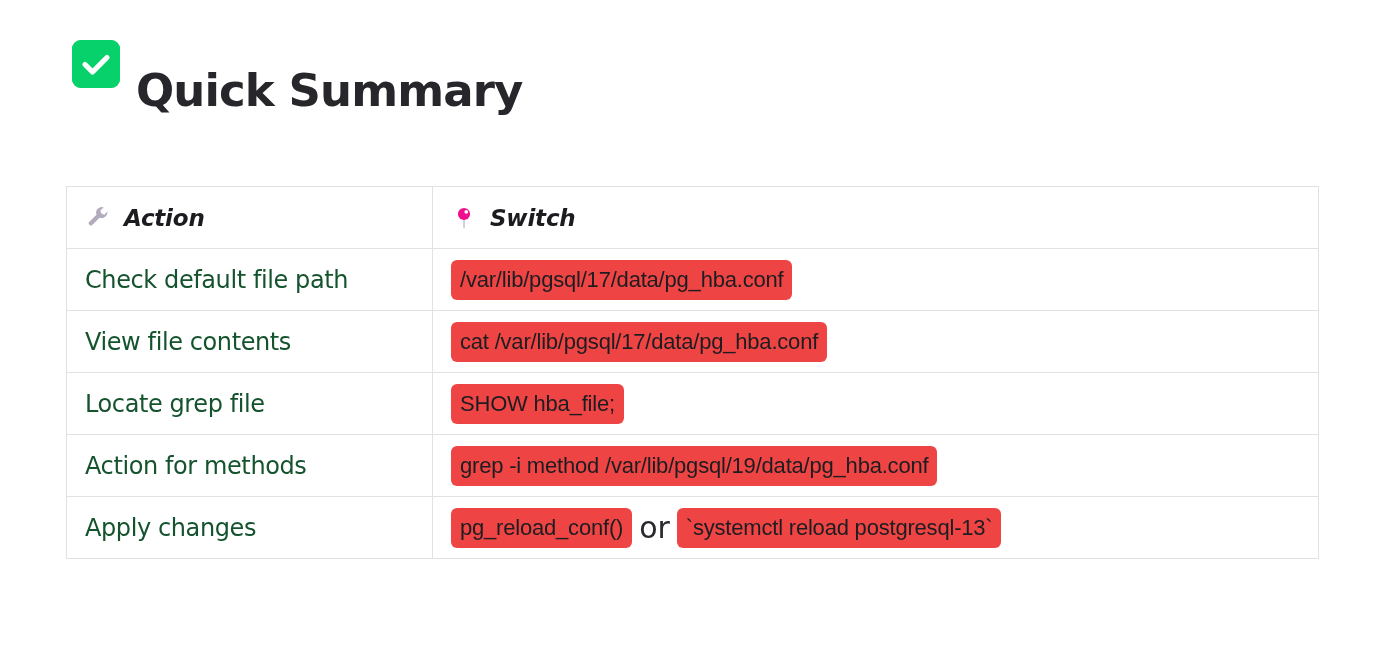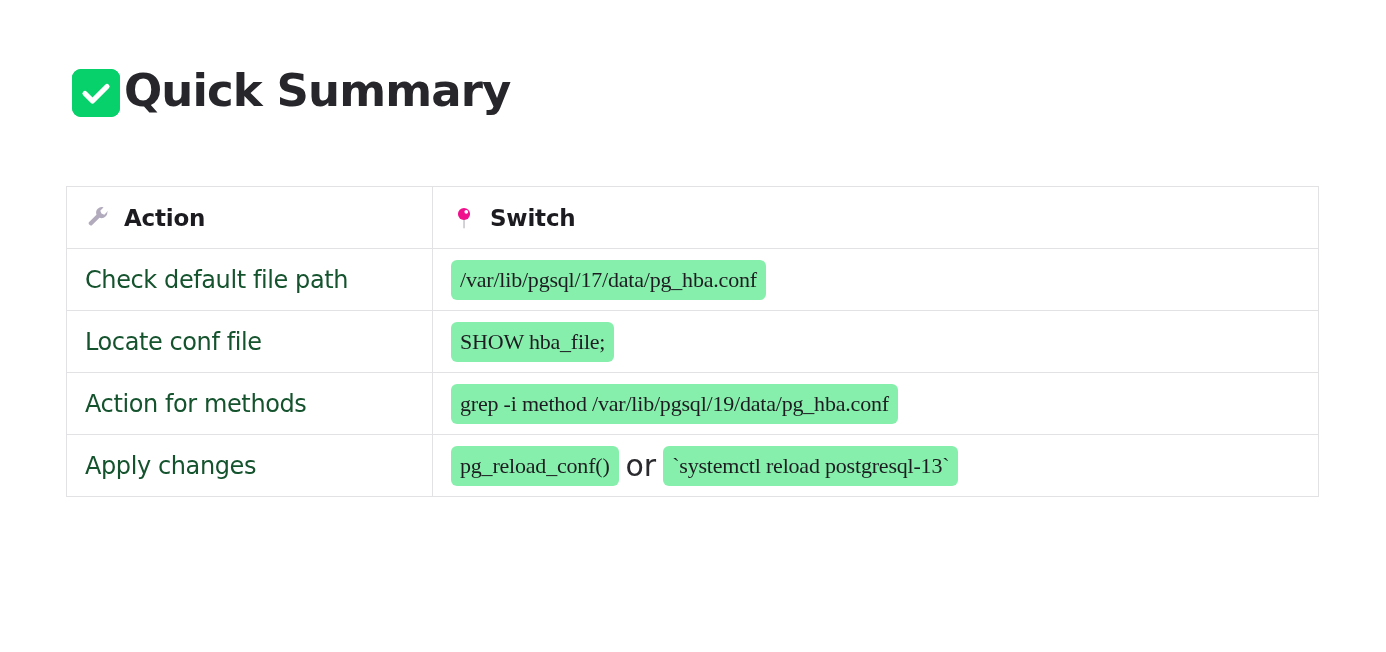--- a/index.html
+++ b/index.html
@@ -20,22 +20,21 @@
   .page {
     position: relative;
     width: 1386px;
     height: 652px;
     box-sizing: border-box;
   }
 
   
   .heading {
     display: flex;
-    align-items: center;
-    gap: 4px;
+    gap: 16px;
     padding: 38px 0 0 72px;
   }
   .check-badge {
     width: 48px;
     height: 48px;
     flex: 0 0 48px;
     border-radius: 9px;
     background: #06d16a;
     display: block;
     position: relative;
@@ -77,20 +76,21 @@
     overflow: hidden;
     white-space: nowrap;
   }
   table.summary col.c-action  { width: 366px; }
   table.summary col.c-command { width: 886px; }
 
   th .th-inner {
     display: flex;
     align-items: flex-end;
     gap: 13px;
+    font-style: italic;
   }
   th .th-label {
     font-family: "DejaVu Sans", sans-serif;
     font-size: 23px;
     font-weight: 600;
     letter-spacing: -0.2px;
     color: #1c1c20;
   }
 
   td.action-cell {
@@ -99,26 +99,26 @@
     font-weight: 400;
     letter-spacing: -0.4px;
     color: #14532d;
   }
 
   td.command-cell {
     font-size: 0;
   }
   .code {
     display: inline-block;
-    font-family: Liberation Serif, serif;
+    font-family: Liberation Sans, sans-serif;
     font-size: 22px;
     line-height: 34px;
     padding: 3px 9px;
     border-radius: 6px;
-    background: #86efac;
+    background: #ef4444;
     color: #1d1d21;
     letter-spacing: -0.2px;
     vertical-align: middle;
   }
   .plain {
     display: inline-block;
     font-family: "DejaVu Sans", sans-serif;
     font-size: 30px;
     line-height: 34px;
     color: #2a2a2e;
@@ -177,21 +177,25 @@
             </span>
           </th>
         </tr>
       </thead>
       <tbody id="table-body">
           <tr>
             <td class="action-cell">Check default file path</td>
             <td class="command-cell"><span class="code">/var/lib/pgsql/17/data/pg_hba.conf</span></td>
           </tr>
           <tr>
-            <td class="action-cell">Locate conf file</td>
+            <td class="action-cell">View file contents</td>
+            <td class="command-cell"><span class="code">cat /var/lib/pgsql/17/data/pg_hba.conf</span></td>
+          </tr>
+          <tr>
+            <td class="action-cell">Locate grep file</td>
             <td class="command-cell"><span class="code">SHOW hba_file;</span></td>
           </tr>
           <tr>
             <td class="action-cell">Action for methods</td>
             <td class="command-cell"><span class="code">grep -i method /var/lib/pgsql/19/data/pg_hba.conf</span></td>
           </tr>
           <tr>
             <td class="action-cell">Apply changes</td>
             <td class="command-cell"><span class="code">pg_reload_conf()</span><span class="plain">or</span><span class="code">`systemctl reload postgresql-13`</span></td>
           </tr>

